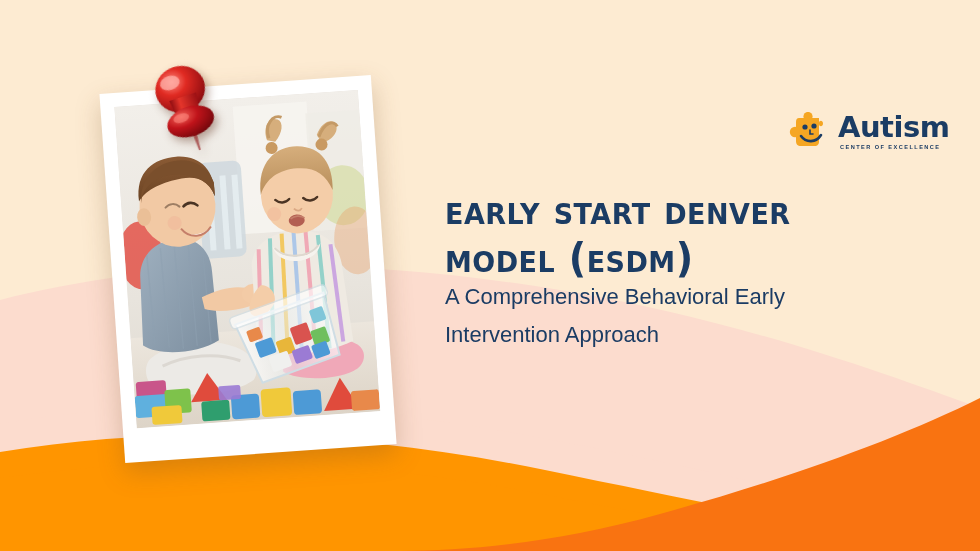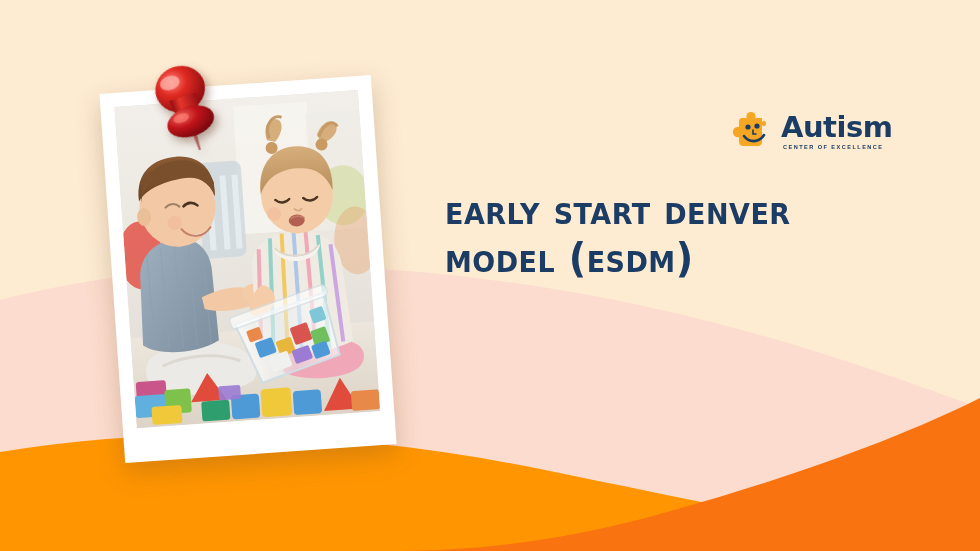--- a/index.html
+++ b/index.html
@@ -54,21 +54,21 @@
     width: 78px;
     height: 96px;
     transform: rotate(-18deg);
     filter: drop-shadow(2px 5px 5px rgba(90, 40, 20, 0.42));
     pointer-events: none;
   }
 
   
   .logo {
     position: absolute;
-    left: 732px;
+    left: 789px;
     top: 106px;
     width: 144px;
     height: 52px;
     display: flex;
     align-items: center;
     gap: 7px;
   }
   .logo-mark { width: 42px; height: 40px; flex: none; }
   .logo-words { display: flex; flex-direction: column; line-height: 1; }
   .logo-name {
@@ -328,14 +328,15 @@
       <span class="logo-name">Autism</span>
       <span class="logo-tag">CENTER OF EXCELLENCE</span>
     </div>
   </div>
 
   <div class="title-block">
     <div class="title-line">Early Start Denver</div>
     <div class="title-line">Model (ESDM)</div>
   </div>
 
+  <div class="subtitle">A Comprehensive Behavioral Early Intervention Approach</div>
 
 </div>
 
 </body></html>

